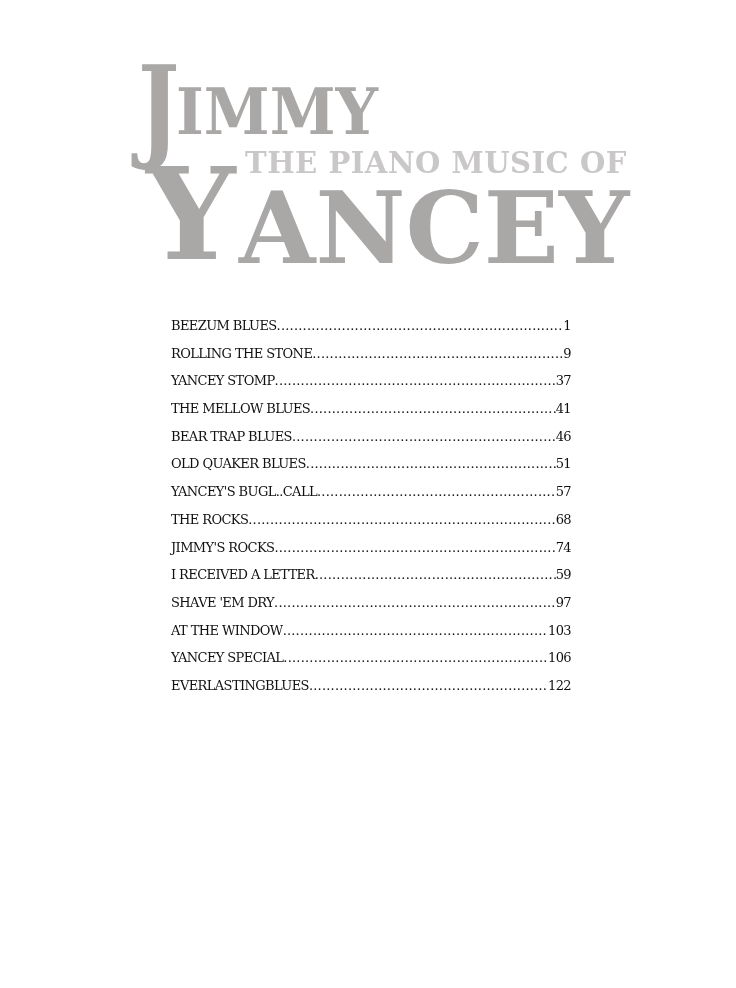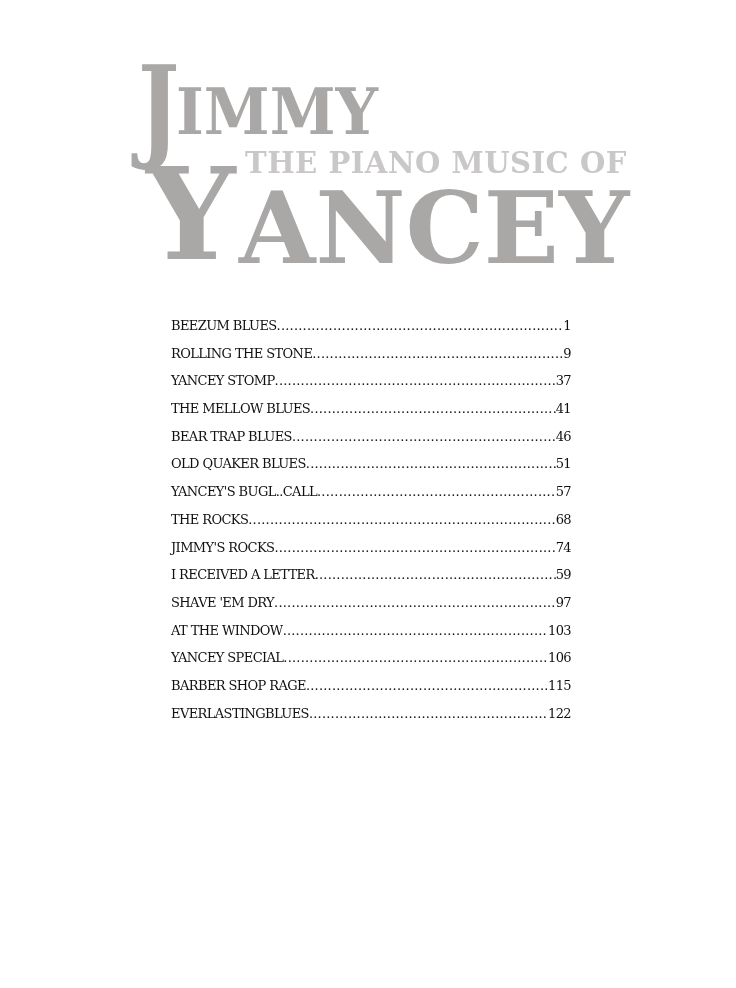--- a/index.html
+++ b/index.html
@@ -92,22 +92,17 @@
       <span class="toc-title">AT THE WINDOW</span>
       <span class="toc-dots"></span>
       <span class="toc-page">103</span>
     </div>
   <div class="toc-row">
       <span class="toc-title">YANCEY SPECIAL</span>
       <span class="toc-dots"></span>
       <span class="toc-page">106</span>
     </div>
   <div class="toc-row">
-      <span class="toc-title">BARBER SHOP RAGE</span>
-      <span class="toc-dots"></span>
-      <span class="toc-page">115</span>
-    </div>
-  <div class="toc-row">
       <span class="toc-title">EVERLASTINGBLUES</span>
       <span class="toc-dots"></span>
       <span class="toc-page">122</span>
     </div>
 </div>
 
 </body></html>

